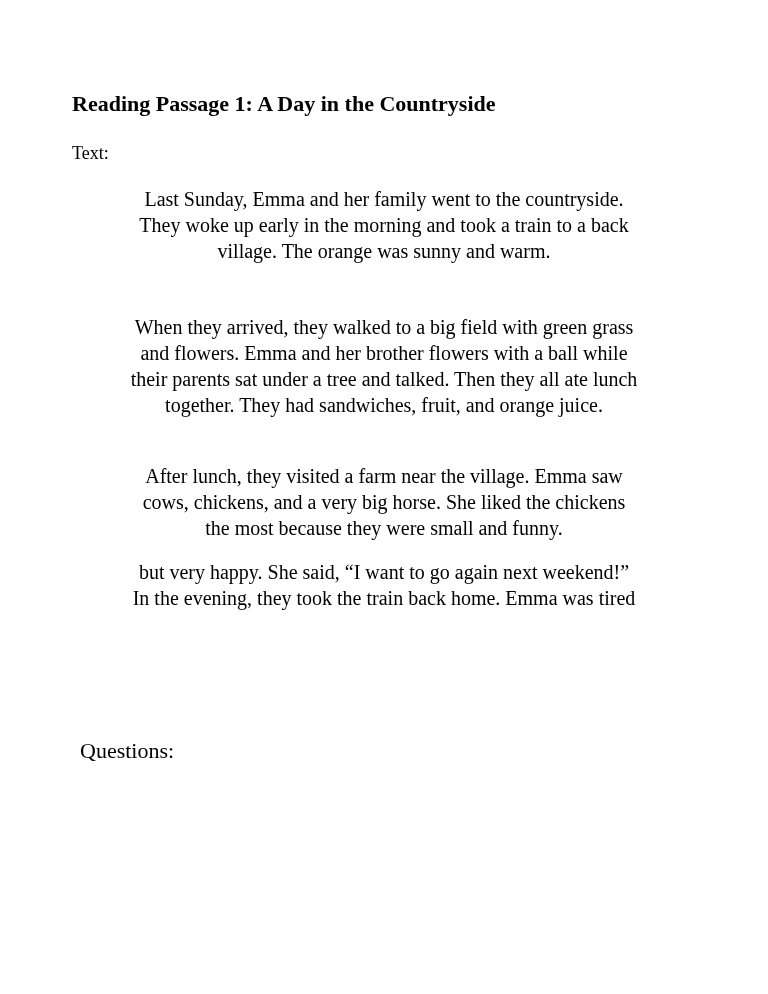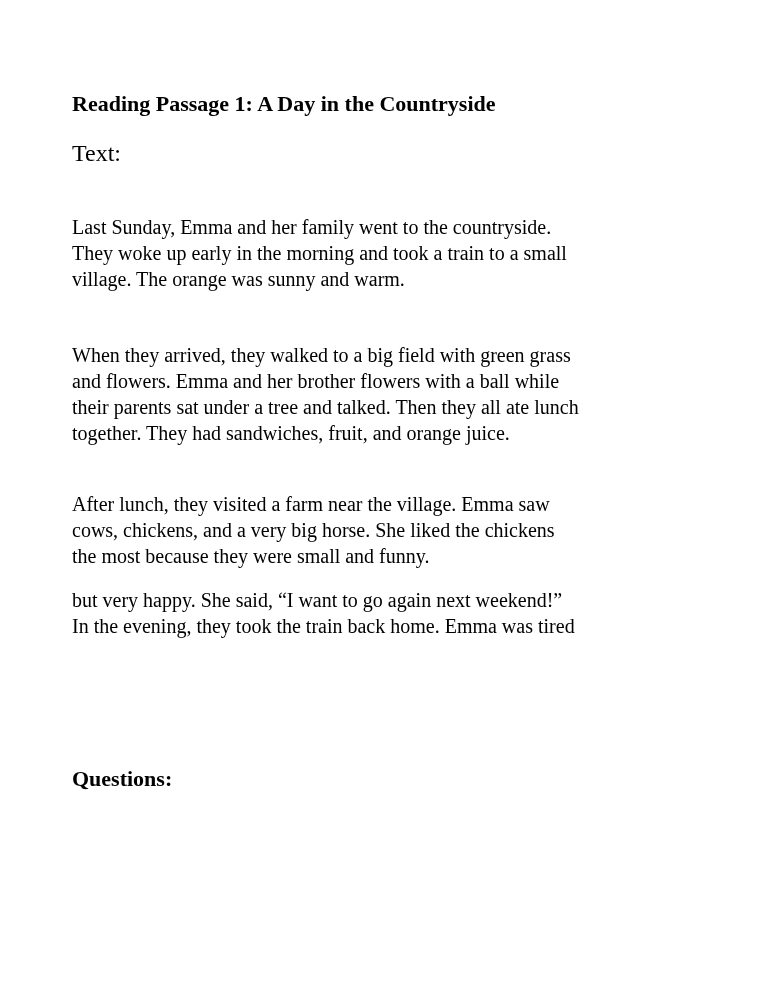--- a/index.html
+++ b/index.html
@@ -18,52 +18,52 @@
     padding: 90px 72px 0 72px;
     overflow: hidden;
   }
   .doc-title {
     font-size: 22px;
     line-height: 28px;
     font-weight: bold;
     margin: 0 0 22px 0;
   }
   .text-label {
-    font-size: 24px;
+    font-size: 18px;
     line-height: 26px;
-    margin: 0 0 48px 0;
+    margin: 0 0 20px 0;
   }
   .para {
     font-size: 20px;
     line-height: 26px;
     margin: 0 0 50px 0;
   }
   .para.p2 { margin-bottom: 45px; }
   .para.p3 { margin-bottom: 18px; }
   .para.p4 { margin-bottom: 126px; }
-  .para .line { white-space: nowrap; }
+  .para .line { white-space: nowrap; text-align: center; }
   .questions-heading {
     font-size: 22px;
     line-height: 28px;
-    font-weight: bold;
-    margin: 0;
+    font-weight: normal;
+    margin: 8px;
   }
 </style>
 </head>
 <body>
 
 <div class="page">
 
   <h1 class="doc-title">Reading Passage 1: A Day in the Countryside</h1>
 
   <p class="text-label">Text:</p>
 
   <div class="para p1">
     <div class="line">Last Sunday, Emma and her family went to the countryside.</div>
-    <div class="line">They woke up early in the morning and took a train to a small</div>
+    <div class="line">They woke up early in the morning and took a train to a back</div>
     <div class="line">village. The orange was sunny and warm.</div>
   </div>
 
   <div class="para p2">
     <div class="line">When they arrived, they walked to a big field with green grass</div>
     <div class="line">and flowers. Emma and her brother flowers with a ball while</div>
     <div class="line">their parents sat under a tree and talked. Then they all ate lunch</div>
     <div class="line">together. They had sandwiches, fruit, and orange juice.</div>
   </div>
 

